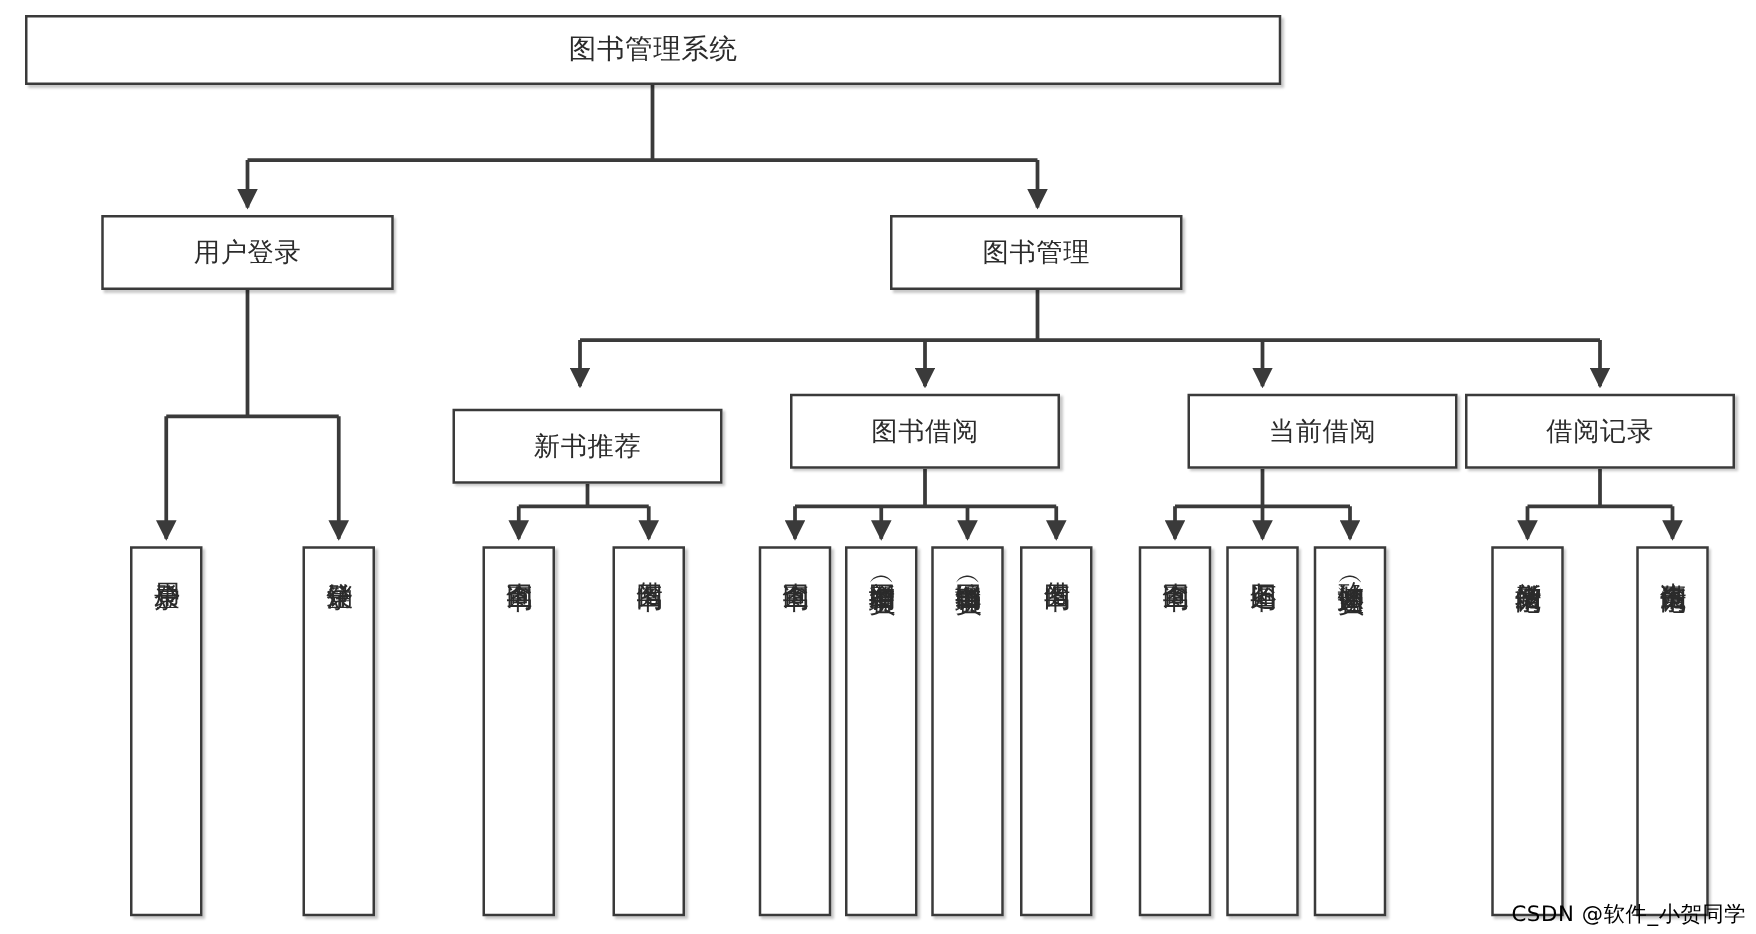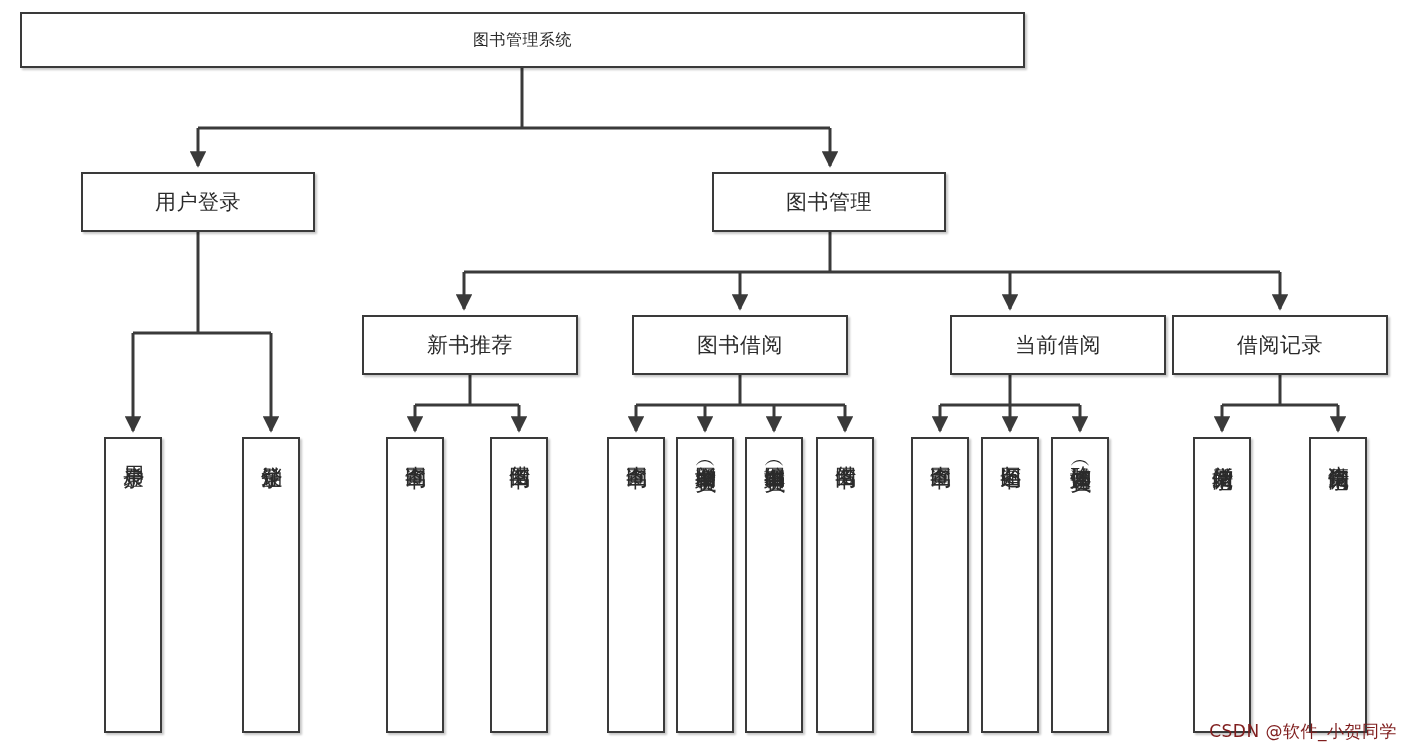--- a/index.html
+++ b/index.html
@@ -36,40 +36,40 @@
     justify-content: center;
     z-index: 3;
   }
   .node-label {
     color: #2b2b2b;
     font-size: 21px;
     line-height: 1.18;
     letter-spacing: 0.5px;
     white-space: nowrap;
   }
-  .node.root .node-label { font-size: 16px; }
+  .node.root .node-label { font-size: 22px; }
   .node.vertical {
     align-items: flex-start;
     justify-content: center;
     padding-top: 10px;
   }
   .node.vertical .node-label {
     writing-mode: vertical-rl;
     text-orientation: upright;
     font-size: 21px;
     line-height: 1.12;
     letter-spacing: 1px;
     white-space: nowrap;
   }
   #watermark {
     position: absolute;
     right: 8px;
     bottom: 4px;
     z-index: 6;
-    color: #7f1d1d;
+    color: #000000;
     font-size: 17px;
     letter-spacing: 0.5px;
     white-space: nowrap;
     pointer-events: none;
   }
 </style>
 </head>
 <body>
 
 <div id="diagram-root">
@@ -128,21 +128,21 @@
     <span class="node-label">图书管理系统</span>
   </div>
 
   <div class="node" style="left:81px; top:172px; width:234px; height:60px;">
     <span class="node-label">用户登录</span>
   </div>
   <div class="node" style="left:712px; top:172px; width:234px; height:60px;align-items:center;">
     <span class="node-label">图书管理</span>
   </div>
 
-  <div class="node" style="left:362px; top:315px; width:216px; height:60px;">
+  <div class="node" style="left:362px; top:327px; width:216px; height:60px;">
     <span class="node-label">新书推荐</span>
   </div>
   <div class="node" style="left:632px; top:315px; width:216px; height:60px;">
     <span class="node-label">图书借阅</span>
   </div>
   <div class="node" style="left:902px; top:315px; width:216px; height:60px;margin-left:48px;">
     <span class="node-label">当前借阅</span>
   </div>
   <div class="node" style="left:1172px; top:315px; width:216px; height:60px;">
     <span class="node-label">借阅记录</span>

